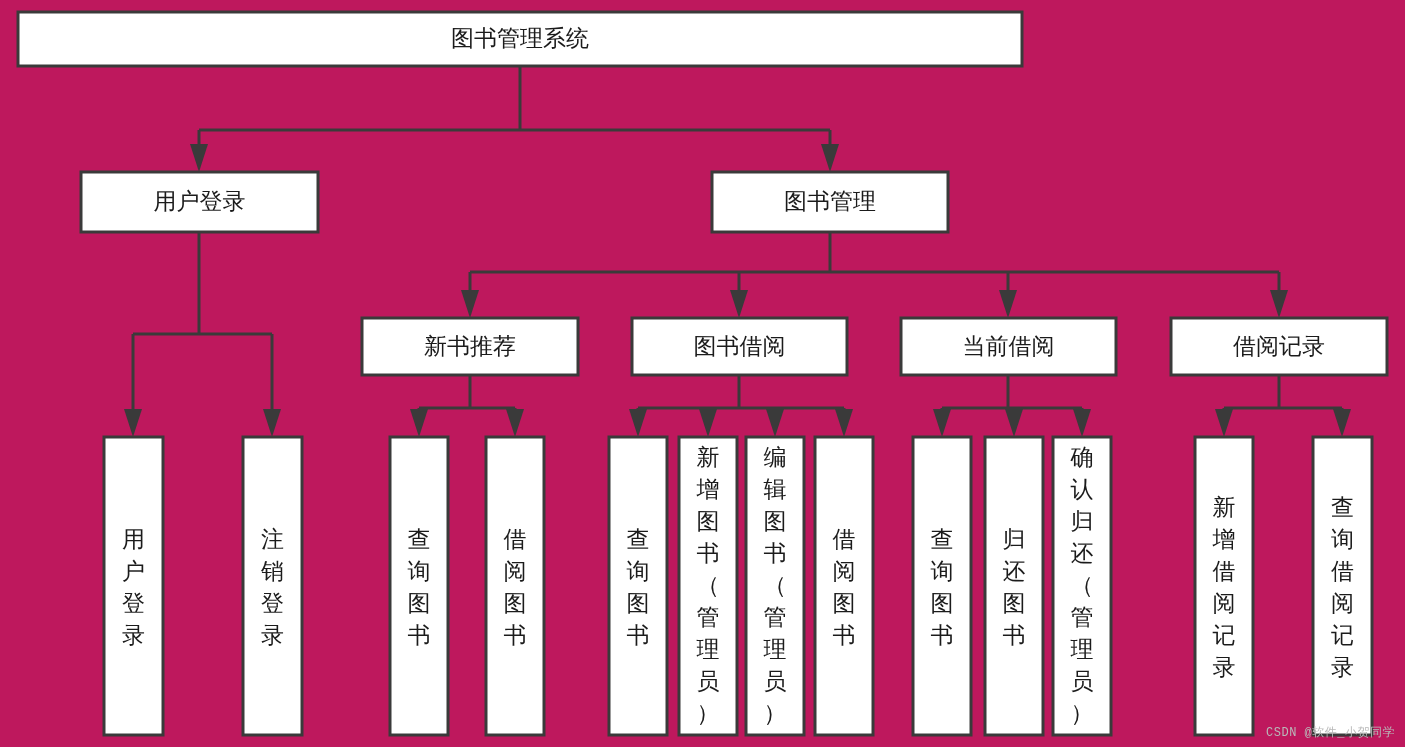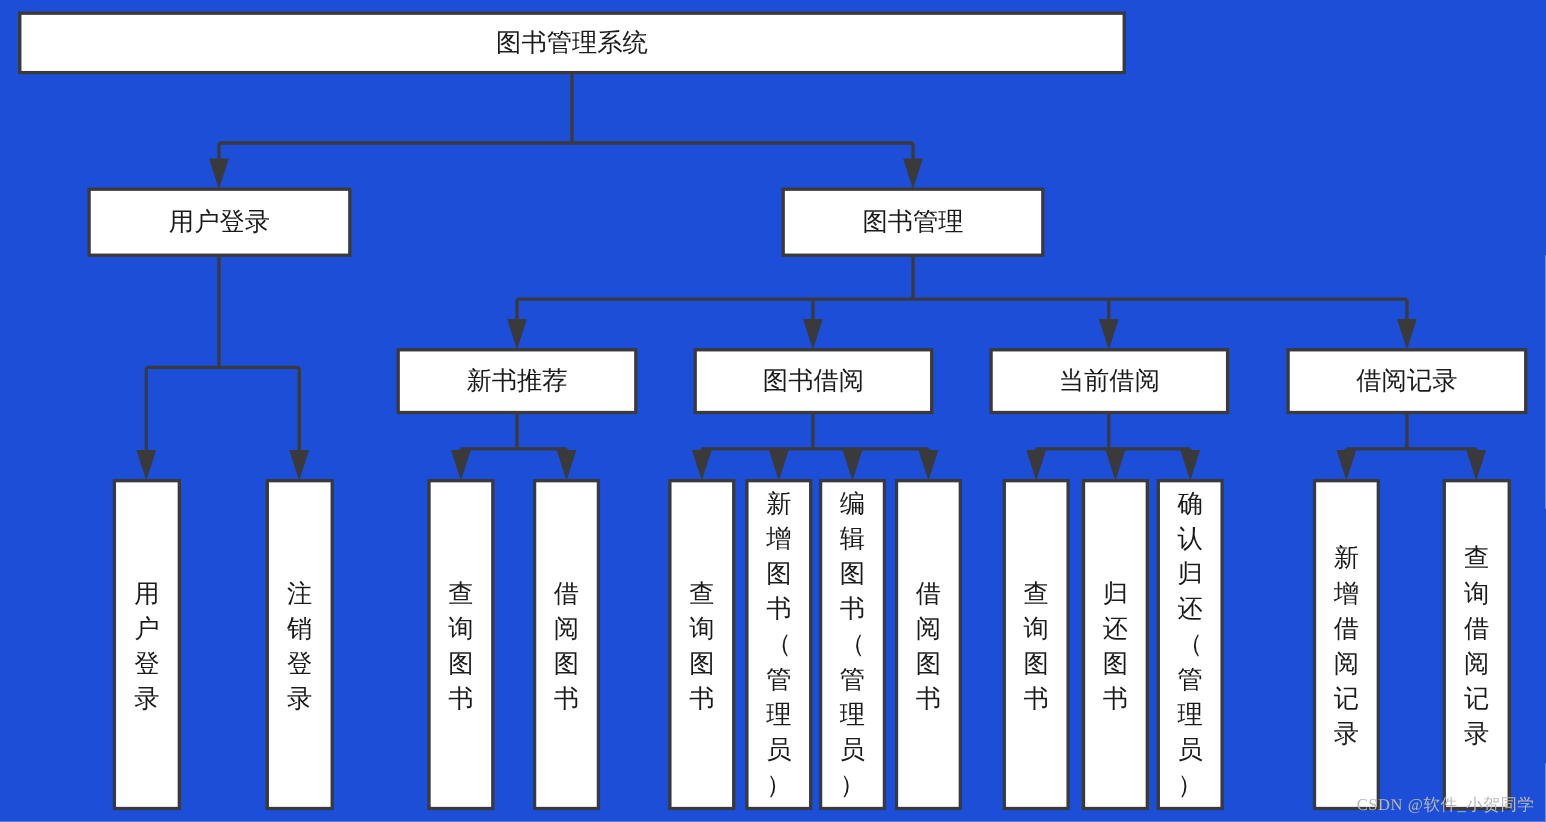--- a/index.html
+++ b/index.html
@@ -12,21 +12,21 @@
     width: 1405px;
     height: 747px;
     font-family: "Liberation Sans", "DejaVu Sans", sans-serif;
     overflow: hidden;
     position: relative;
   }
   #diagram-root {
     position: relative;
     width: 1405px;
     height: 747px;
-    background: #1d4ed8;
+    background: #be185d;
   }
   svg.diagram-canvas {
     position: absolute;
     left: 0;
     top: 0;
     width: 1405px;
     height: 747px;
     display: block;
   }
   .node-box {
@@ -56,22 +56,22 @@
     font-family: "Liberation Sans", "DejaVu Sans", sans-serif;
     font-size: 23px;
     fill: #1b1b1b;
     text-anchor: middle;
     white-space: pre;
   }
   .watermark-text {
     position: absolute;
     right: 10px;
     bottom: 6px;
-    font-family: Liberation Serif, serif;
-    font-size: 15px;
+    font-family: Liberation Mono, monospace;
+    font-size: 12px;
     color: #b9b9b9;
     letter-spacing: 0.5px;
     user-select: none;
     pointer-events: none;
     white-space: nowrap;
     margin-left: 37px;
   }
 </style>
 </head>
 <body>

